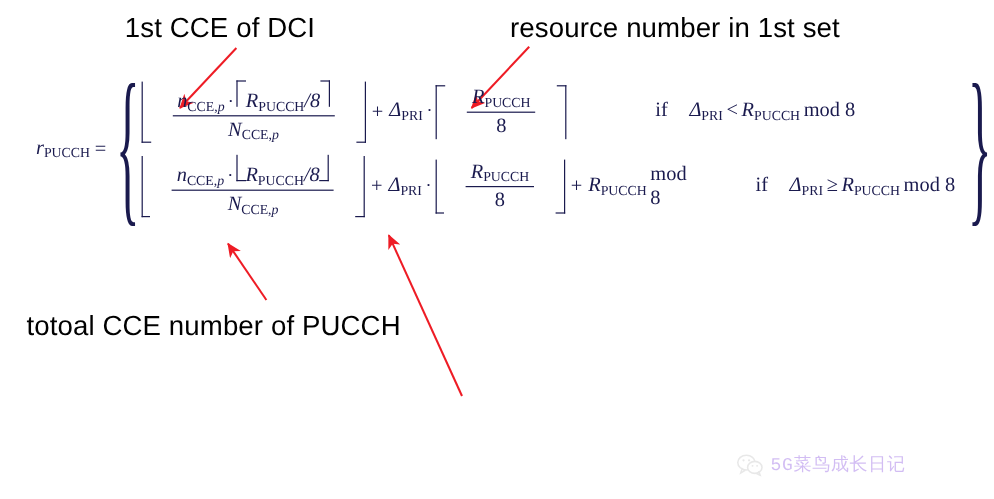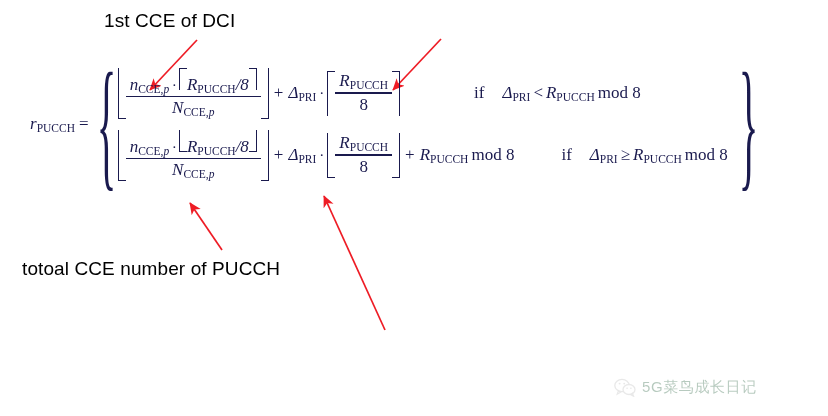--- a/index.html
+++ b/index.html
@@ -20,21 +20,21 @@
     left: 0; top: 0;
     width: 828px;
     height: 416px;
     background: #ffffff;
   }
 
   
   .annot {
     position: absolute;
     font-family: "Liberation Sans", sans-serif;
-    font-size: 19px;
+    font-size: 23px;
     color: #000000;
     white-space: nowrap;
     letter-spacing: 0.1px;
     text-align: right;
   }
   #annot-cce      { left: 104px; top: 10px; }
   #annot-resource { left: 425px; top: 10px; }
   #annot-corset   { left: 22px;  top: 258px; }
   #annot-pri      { left: 200px; top: 338px; }
 
@@ -111,21 +111,21 @@
 
   .d-outer { height: 50px; }
   .d-inner { height: 21px; }
   .d-mid   { height: 44px; }
 
   
   .frac {
     display: inline-flex;
     flex-direction: column;
     align-items: center;
-    margin: 0 0;
+    margin: 0 18px;
     vertical-align: middle;
   }
   .frac .num {
     padding: 0 4px 1px 4px;
     white-space: nowrap;
   }
   .frac .bar {
     height: 1.4px;
     background: #1a1a4e;
     width: 100%;
@@ -176,35 +176,36 @@
   
   #watermark {
     position: absolute;
     left: 614px;
     top: 378px;
     display: flex;
     align-items: center;
     opacity: 0.30;
   }
   #watermark .wm-text {
-    font-family: Liberation Sans, sans-serif;
+    font-family: Liberation Mono, monospace;
     font-size: 15px;
-    color: #14532d;
+    color: #6d28d9;
     letter-spacing: 0.6px;
     margin-left: 6px;
     white-space: nowrap;
   }
 </style>
 </head>
 <body>
 
 <div id="canvas">
 
   <div class="annot" id="annot-cce">1st CCE of DCI</div>
 
+  <div class="annot" id="annot-resource">resource number in 1st set</div>
 
   <div class="annot" id="annot-corset">totoal CCE number of PUCCH</div>
 
 
   <svg id="arrows" viewBox="0 0 828 416" width="828" height="416">
     <defs>
       <marker id="ah" markerWidth="9" markerHeight="9" refX="6.5" refY="3.2" orient="auto" markerUnits="strokeWidth">
         <path d="M0,0 L7,3.2 L0,6.4 L1.9,3.2 z" fill="#ee1c25"></path>
       </marker>
     </defs>

